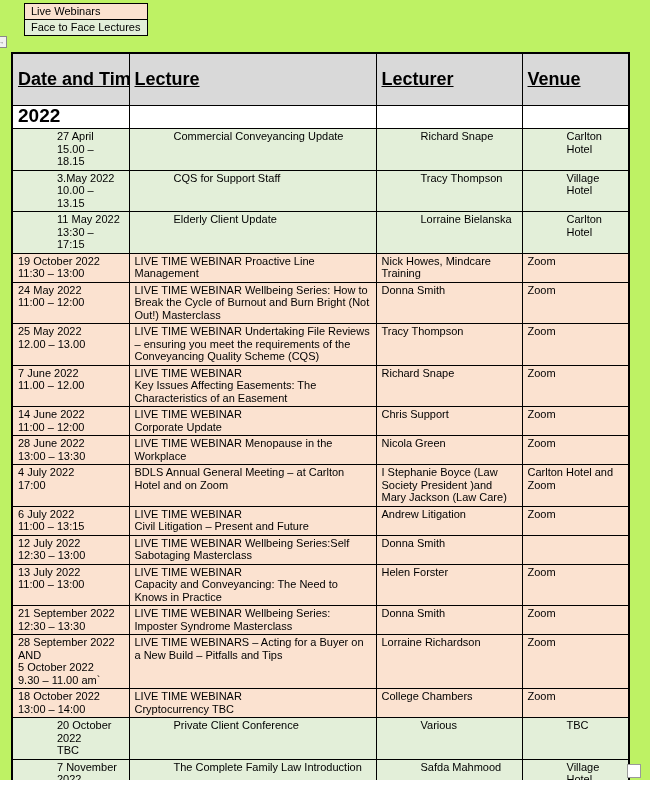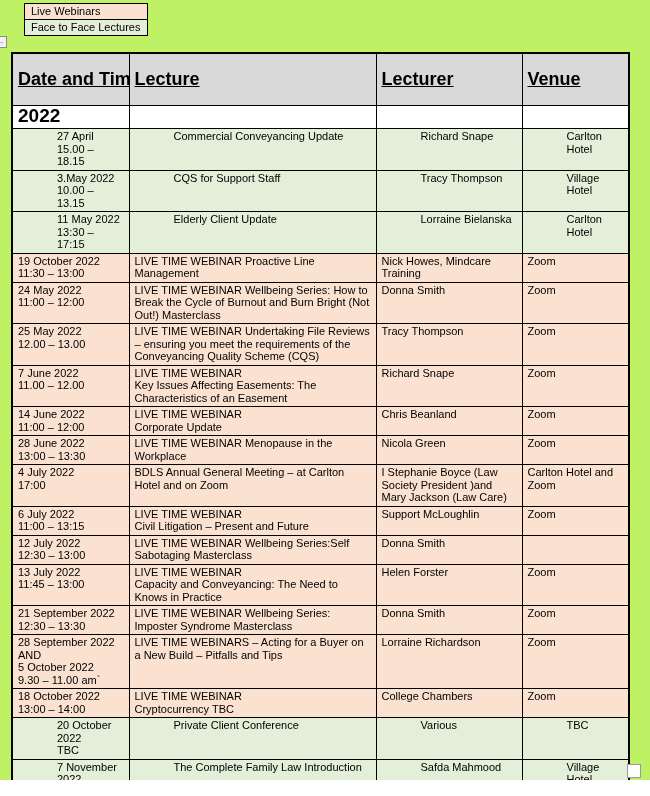--- a/index.html
+++ b/index.html
@@ -208,21 +208,21 @@
           <td>LIVE TIME WEBINAR
 Key Issues Affecting Easements:  The Characteristics of an Easement</td>
           <td>Richard Snape</td>
           <td>Zoom</td>
         </tr>
         <tr class="webinar">
           <td>14 June 2022
 11:00 – 12:00</td>
           <td>LIVE TIME WEBINAR
 Corporate Update</td>
-          <td>Chris Beanland</td>
+          <td>Chris Support</td>
           <td>Zoom</td>
         </tr>
         <tr class="webinar">
           <td>28 June 2022
 13:00 – 13:30</td>
           <td>LIVE TIME WEBINAR Menopause in the
 Workplace</td>
           <td>Nicola Green</td>
           <td>Zoom</td>
         </tr>
@@ -232,34 +232,34 @@
           <td>BDLS Annual General Meeting – at Carlton
 Hotel and on Zoom</td>
           <td>I Stephanie Boyce (Law Society President )and Mary Jackson (Law Care)</td>
           <td>Carlton Hotel and Zoom</td>
         </tr>
         <tr class="webinar">
           <td>6 July 2022
 11:00 – 13:15</td>
           <td>LIVE TIME WEBINAR
 Civil Litigation – Present and Future</td>
-          <td>Support McLoughlin</td>
+          <td>Andrew Litigation</td>
           <td>Zoom</td>
         </tr>
         <tr class="webinar">
           <td>12 July 2022
 12:30 – 13:00</td>
           <td>LIVE TIME WEBINAR Wellbeing Series:Self
 Sabotaging Masterclass</td>
           <td>Donna Smith</td>
           <td></td>
         </tr>
         <tr class="webinar">
           <td>13 July 2022
-11:45 – 13:00</td>
+11:00 – 13:00</td>
           <td>LIVE TIME WEBINAR
 Capacity and Conveyancing: The Need to Knows in Practice</td>
           <td>Helen Forster</td>
           <td>Zoom</td>
         </tr>
         <tr class="webinar">
           <td>21 September 2022
 12:30 – 13:30</td>
           <td>LIVE TIME WEBINAR Wellbeing Series:
 Imposter Syndrome Masterclass</td>

